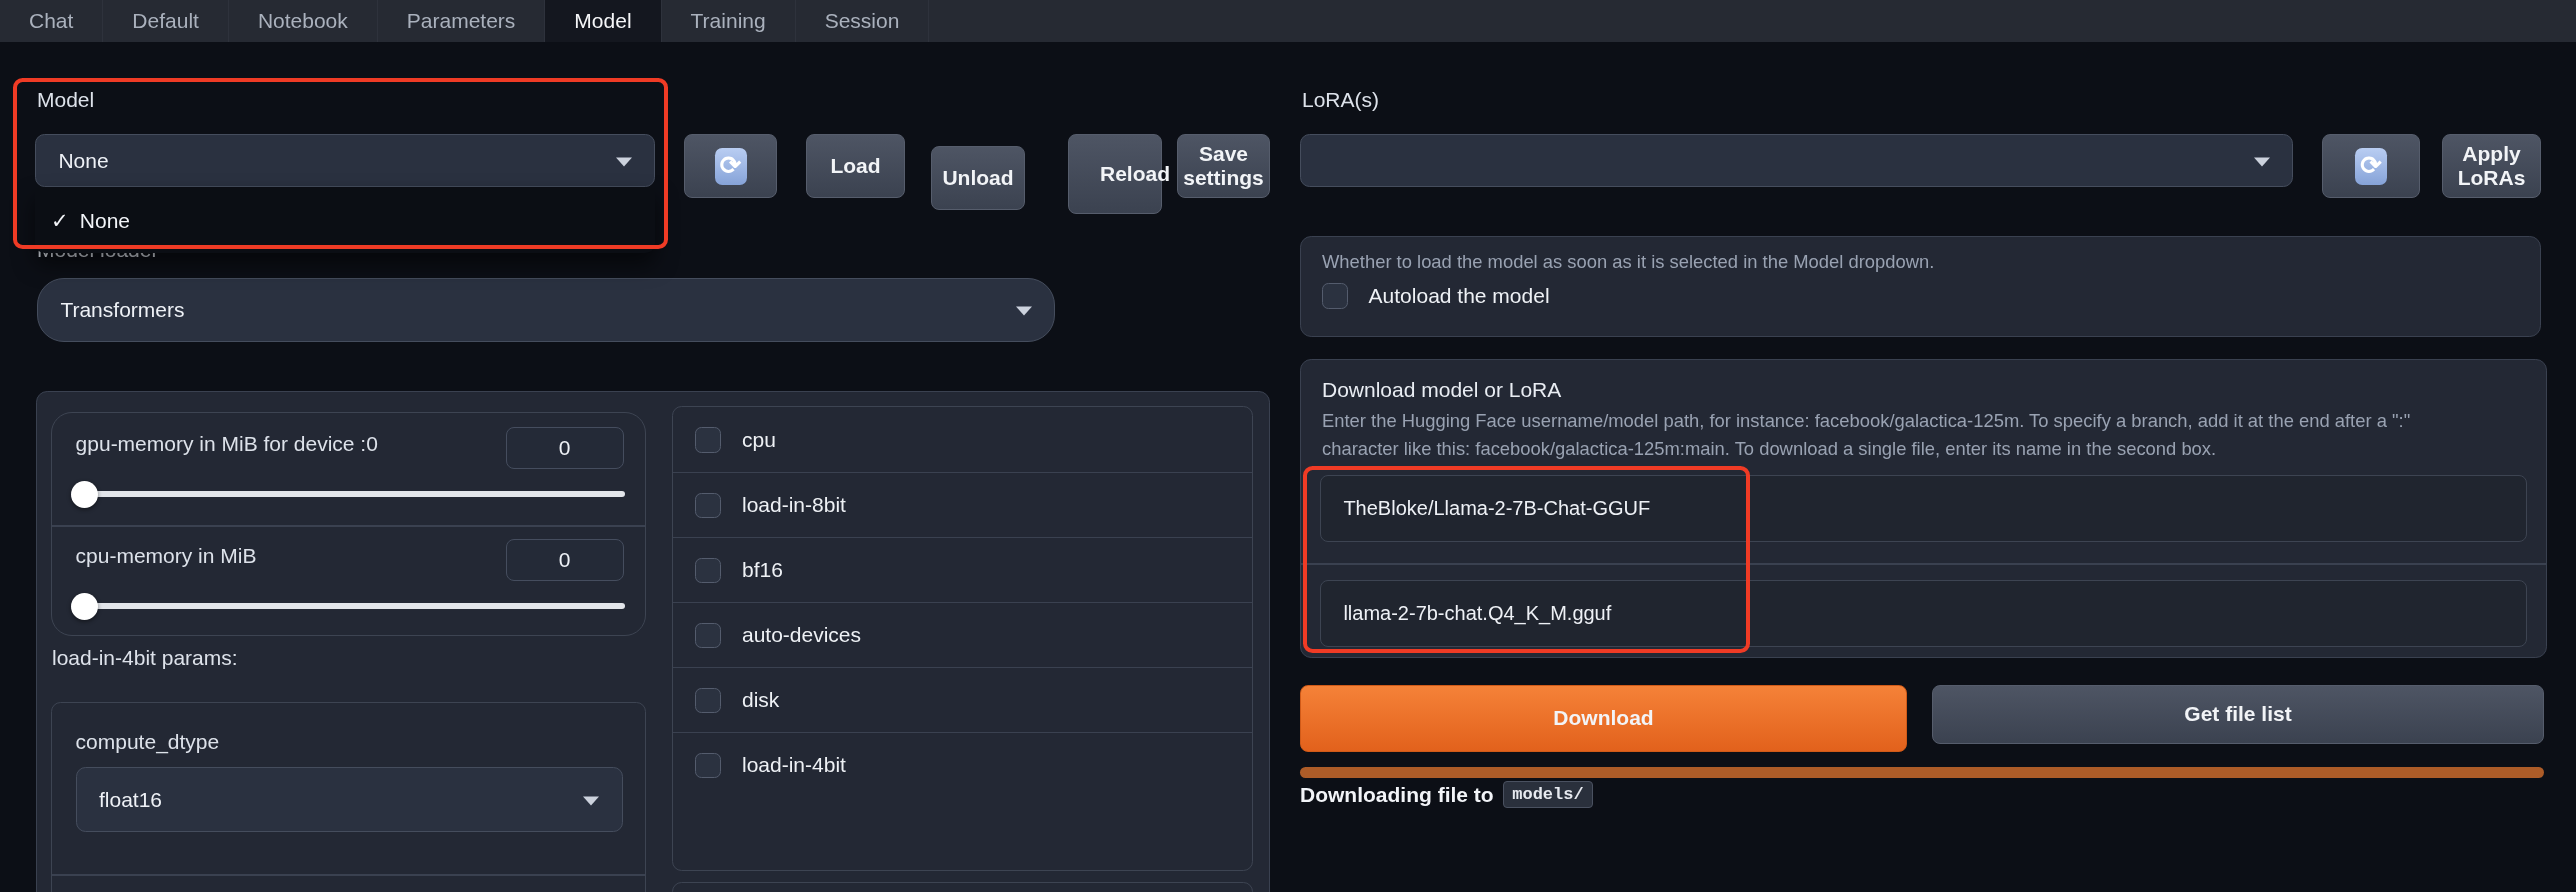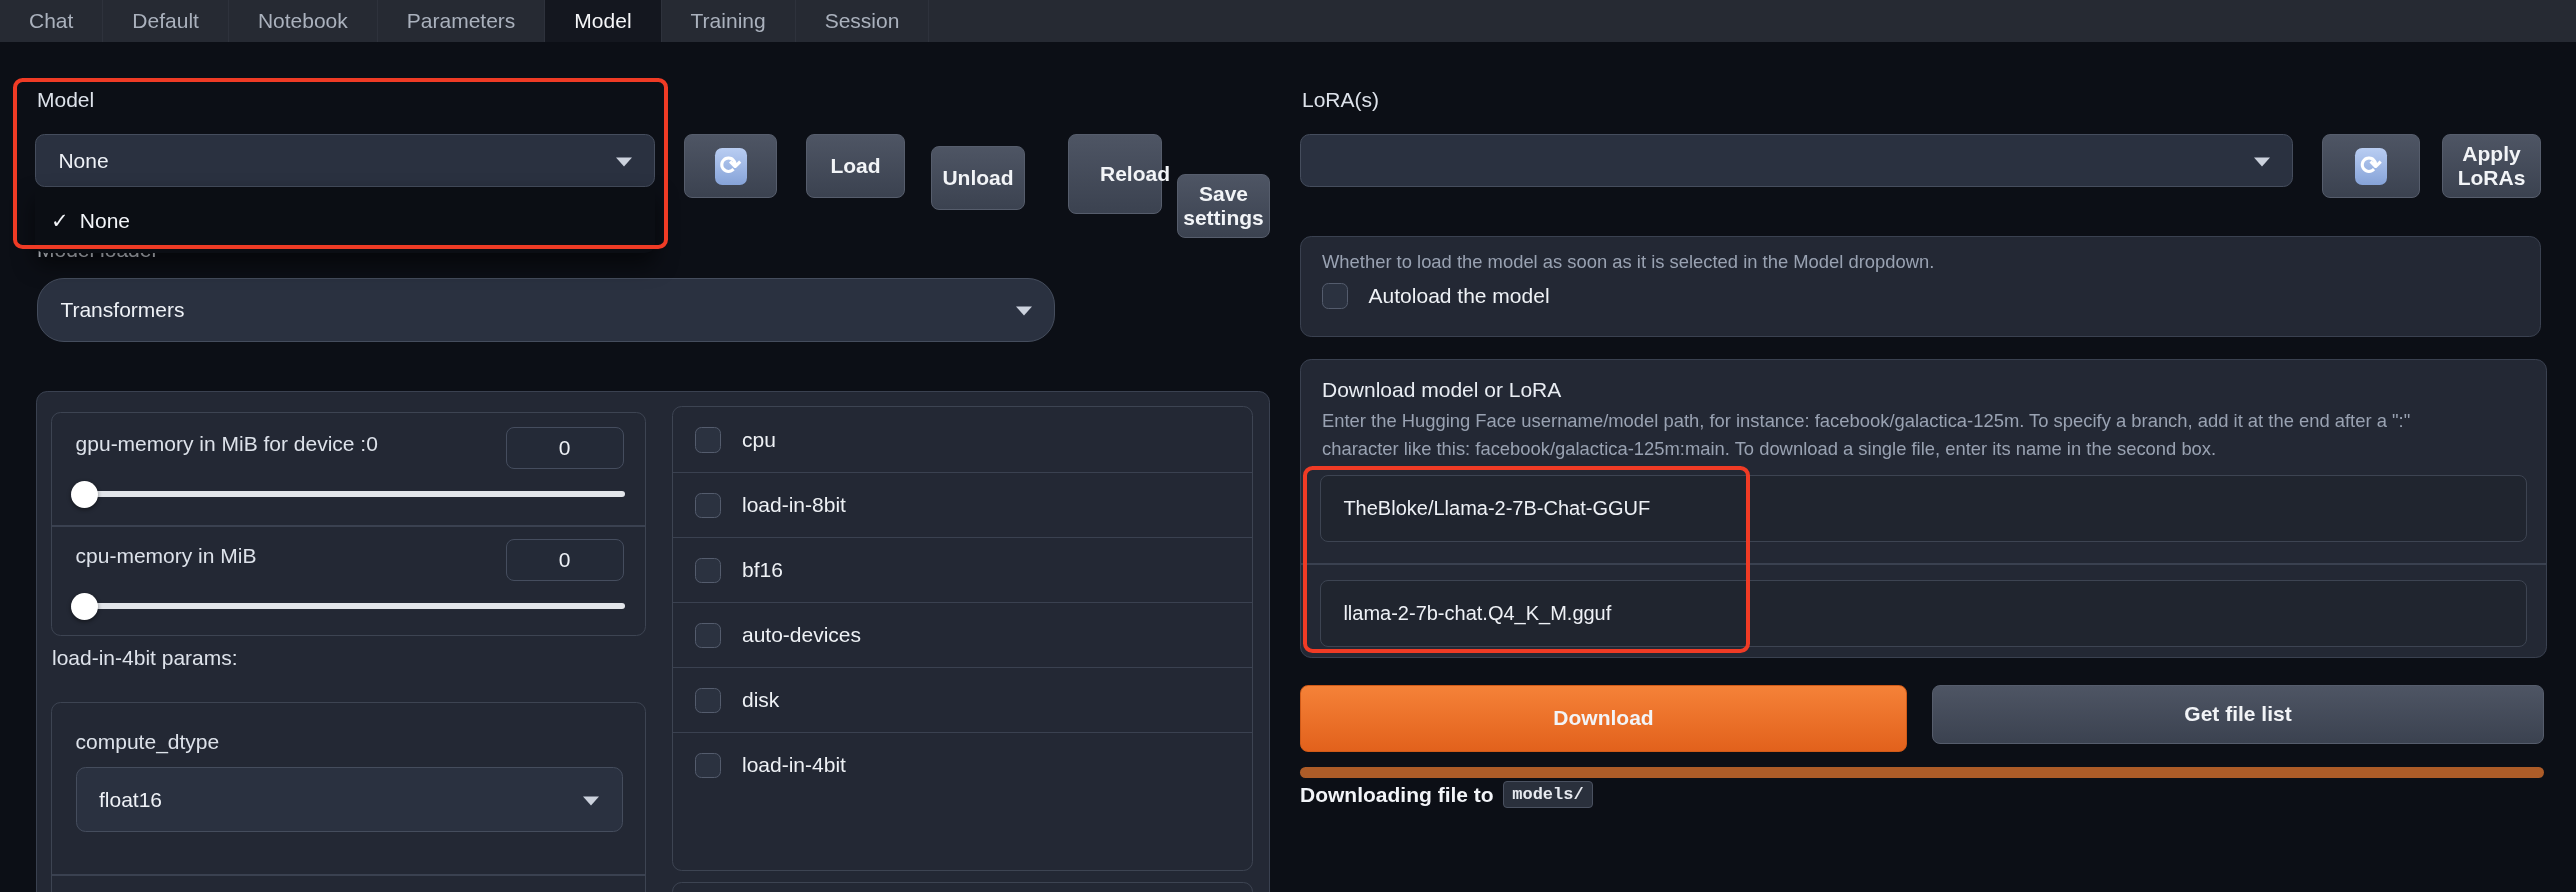--- a/index.html
+++ b/index.html
@@ -125,30 +125,30 @@
   <div class="label" style="left:37px; top:238px; z-index:10;">Model loader</div>
 
   <div class="red-annotation" style="left:12.8px; top:78px; width:655px; height:171px;"></div>
 
   <div class="btn" style="left:684px; top:134px; width:93px; height:64px;">
     <span class="refresh-chip">⟳</span>
   </div>
   <div class="btn" style="left:806px; top:134px; width:99px; height:64px;">Load</div>
   <div class="btn" style="left:931px; top:146px; width:94px; height:64px;">Unload</div>
   <div class="btn" style="left:1068px; top:134px; width:94px; height:80px;padding-left:40px;">Reload</div>
-  <div class="btn" style="left:1177px; top:134px; width:93px; height:64px; padding:0;margin-top:40px;">Save settings</div>
+  <div class="btn" style="left:1177px; top:134px; width:93px; height:64px; padding:0;">Save settings</div>
 
   <div class="select" style="left:37px; top:278px; width:1018px; height:64px;border-radius:27px;">
     <span>Transformers</span>
     <span class="caret"></span>
   </div>
 
   <div class="panel" style="left:36px; top:391px; width:1234px; height:559px;">
 
-    <div class="groupbox" style="left:13.6px; top:20px; width:595px; height:224px;">
+    <div class="groupbox" style="left:13.6px; top:20px; width:595px; height:224px;border-radius:21px;">
       <div class="label" style="left:24px; top:19px;">gpu-memory in MiB for device :0</div>
       <input class="numinput" style="right: 21px; top: 14.4px;" value="0">
       <div class="slider-track" style="left:24px; top:78px; width:549px;"></div>
       <div class="slider-thumb" style="left:19px; top:68px;"></div>
 
       <div class="divider" style="top:112px;"></div>
 
       <div class="label" style="left:24px; top:131px;">cpu-memory in MiB</div>
       <input class="numinput" style="right: 21px; top: 126px;" value="0">
       <div class="slider-track" style="left:24px; top:190px; width:549px;"></div>

